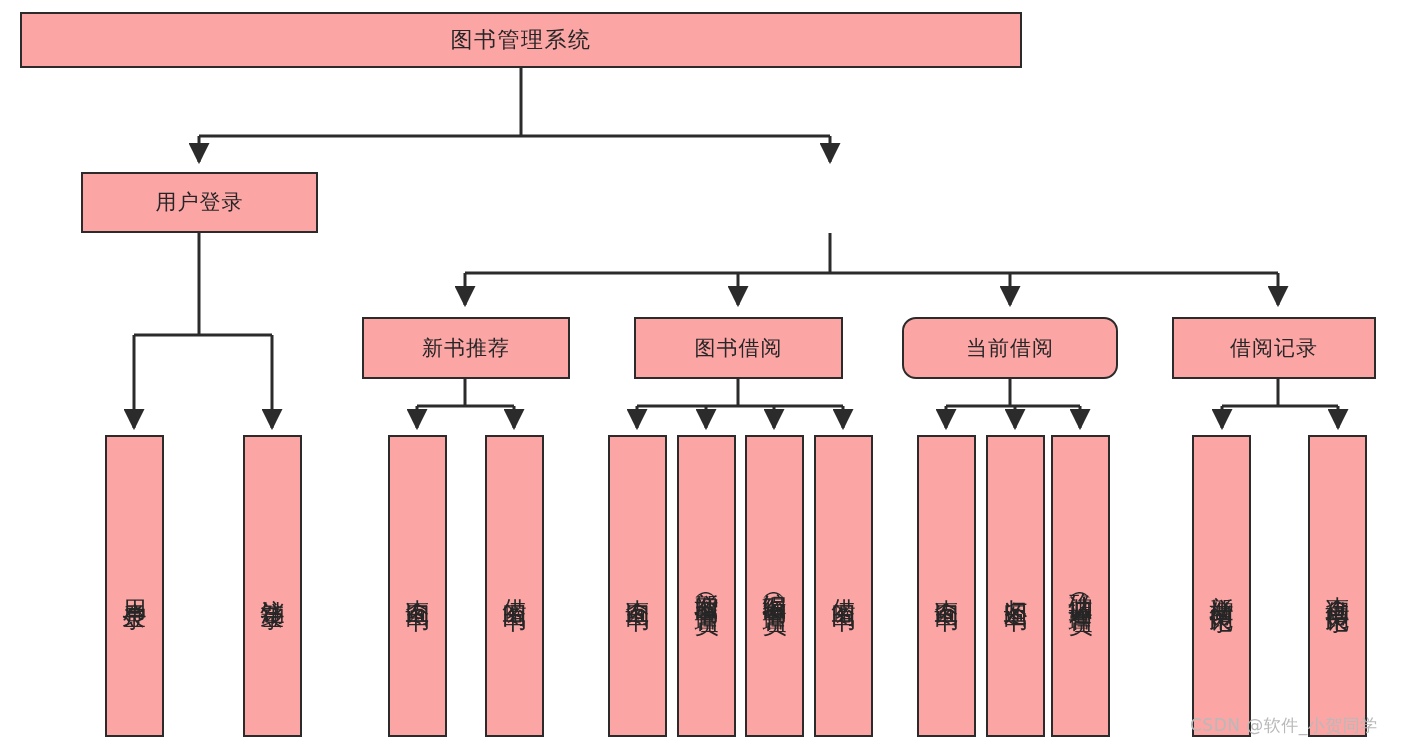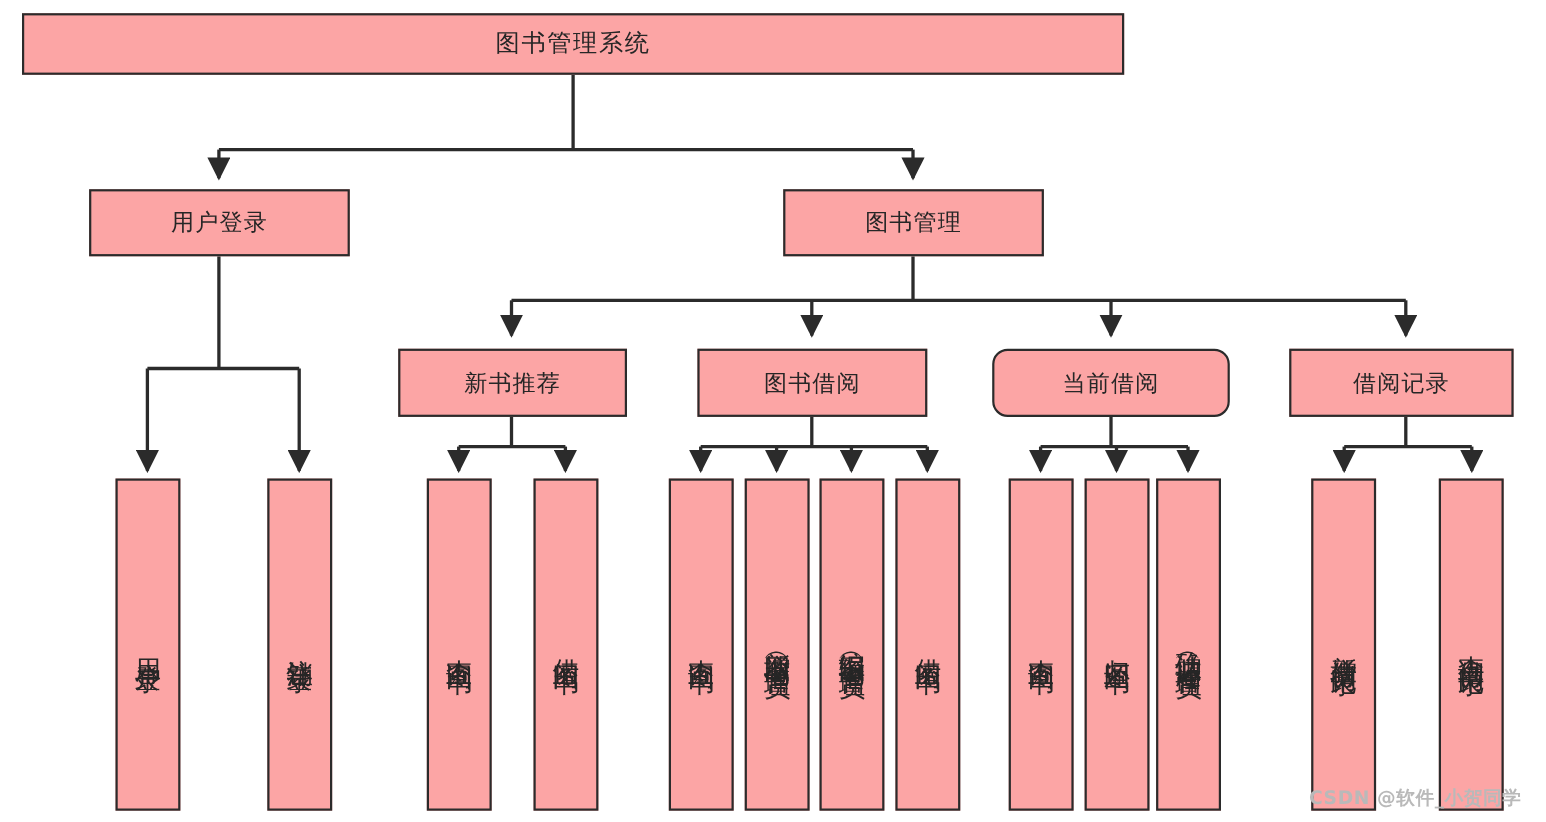--- a/index.html
+++ b/index.html
@@ -58,21 +58,20 @@
   }
   #watermark{
     position:absolute;
     left:1190px;top:714px;
     font-size:17px;
     color:#b9b9b9;
     letter-spacing:0.5px;
     white-space:nowrap;
     z-index:3;
     font-family:"DejaVu Sans","Liberation Sans",sans-serif;
-    font-weight:bold;
   }
 </style>
 </head>
 <body>
 
 <div id="diagram">
 
   <svg id="edges" viewBox="0 0 1405 747" width="1405" height="747">
     <defs>
       <marker id="arrow" viewBox="0 0 10 10" refX="9" refY="5" markerWidth="7" markerHeight="7" orient="auto-start-reverse">
@@ -124,23 +123,20 @@
   </svg>
 
   <div class="node h-node root" style="left:20px;top:12px;width:1002px;height:56px;">
     <span class="node-label">图书管理系统</span>
   </div>
 
   <div class="node h-node" style="left:81px;top:172px;width:237px;height:61px;">
     <span class="node-label">用户登录</span>
   </div>
 
-  <div class="node h-node" style="left:712px;top:172px;width:237px;height:61px;">
-    <span class="node-label">图书管理</span>
-  </div>
 
   <div class="node h-node" style="left:362px;top:317px;width:208px;height:62px;">
     <span class="node-label">新书推荐</span>
   </div>
 
   <div class="node h-node" style="left:634px;top:317px;width:209px;height:62px;">
     <span class="node-label">图书借阅</span>
   </div>
 
   <div class="node h-node" style="left:902px;top:317px;width:216px;height:62px;border-radius:14px;">

